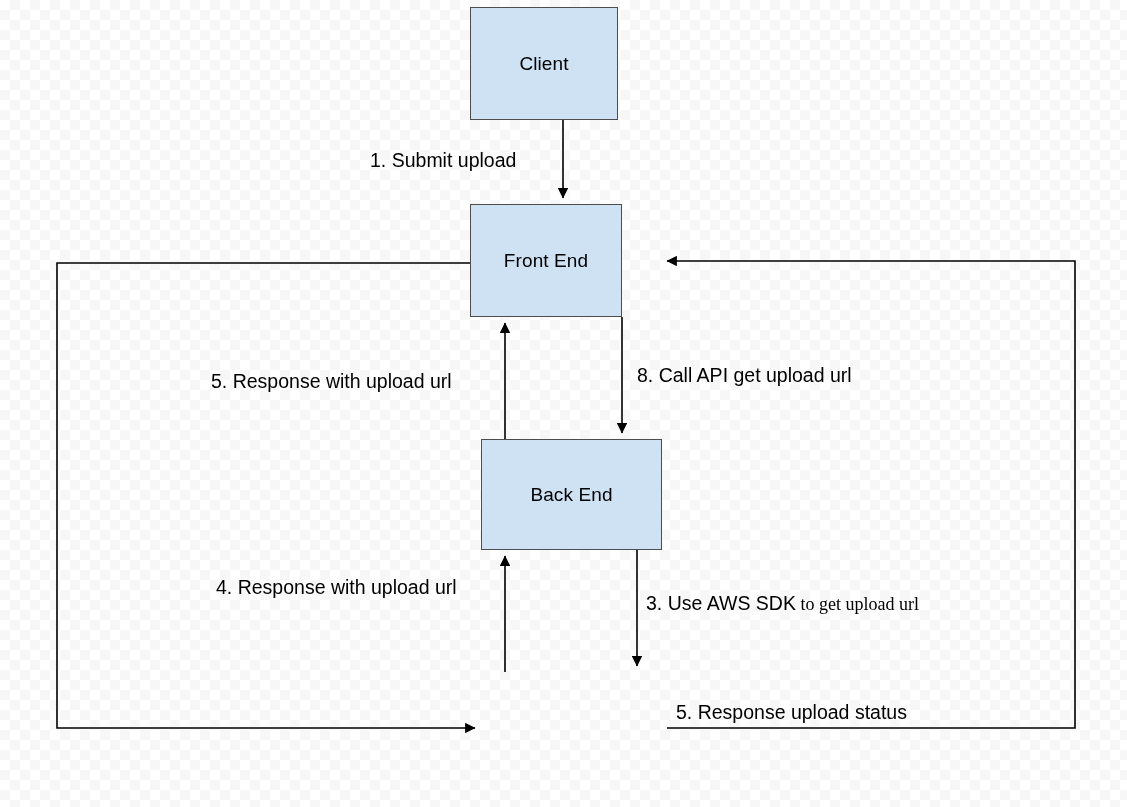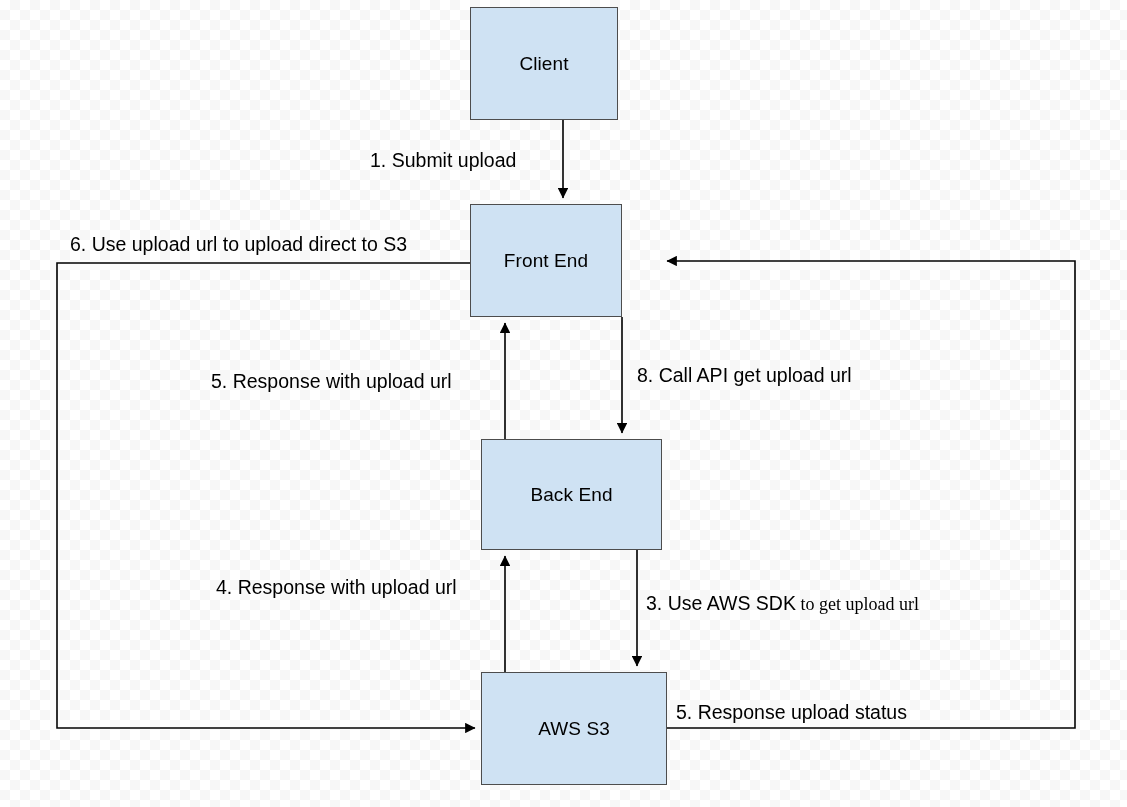--- a/index.html
+++ b/index.html
@@ -99,27 +99,23 @@
   </div>
 
   <div class="node" style="left:470px; top:204px; width:152px; height:113px;">
     <span>Front End</span>
   </div>
 
   <div class="node" style="left:481px; top:439px; width:181px; height:111px;">
     <span>Back End</span>
   </div>
 
-  <div class="node" style="left:481px; top:672px; width:186px; height:113px;">
-    <span>AWS S3</span>
-  </div>
 
   <div class="edge-label" style="left:370px; top:150px;">1.  Submit upload</div>
 
-  <div class="edge-label" style="left:70px; top:234px;">6. Use upload url to upload direct to S3</div>
 
   <div class="edge-label" style="left:211px; top:371px;">5. Response with upload url</div>
 
   <div class="edge-label" style="left:637px; top:365px;">8. Call API get upload url</div>
 
   <div class="edge-label" style="left:216px; top:577px;">4. Response with upload url</div>
 
   <div class="edge-label" style="left:646px; top:593px;">
     <span>3. Use AWS SDK</span><span class="serif-part"> to get upload url</span>
   </div>

